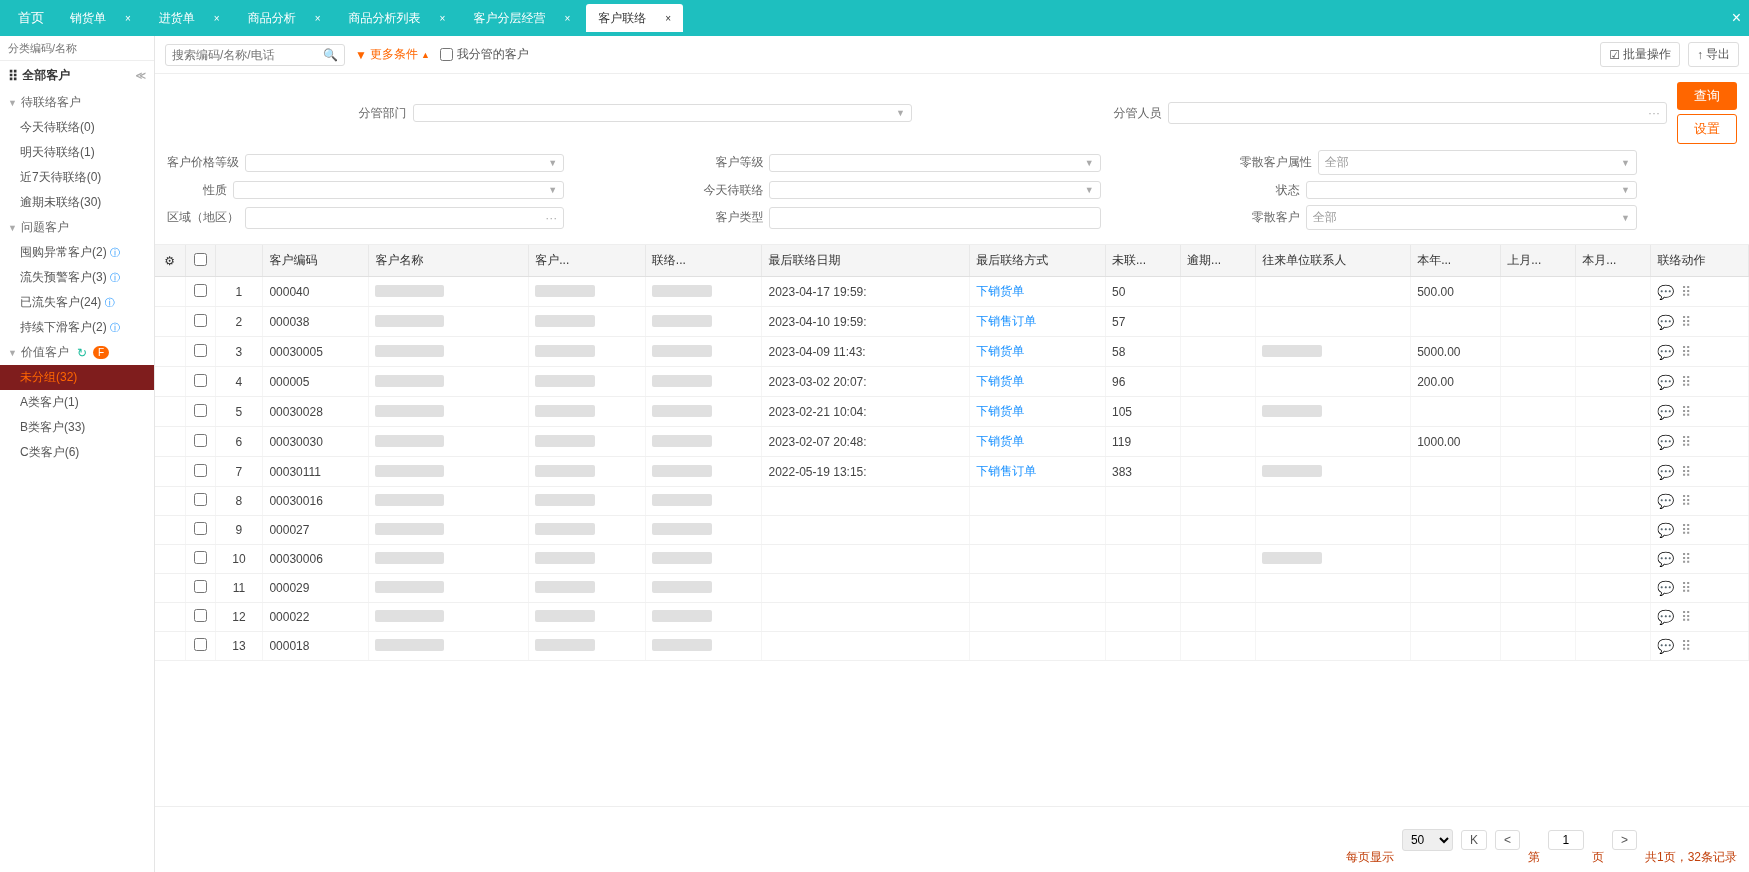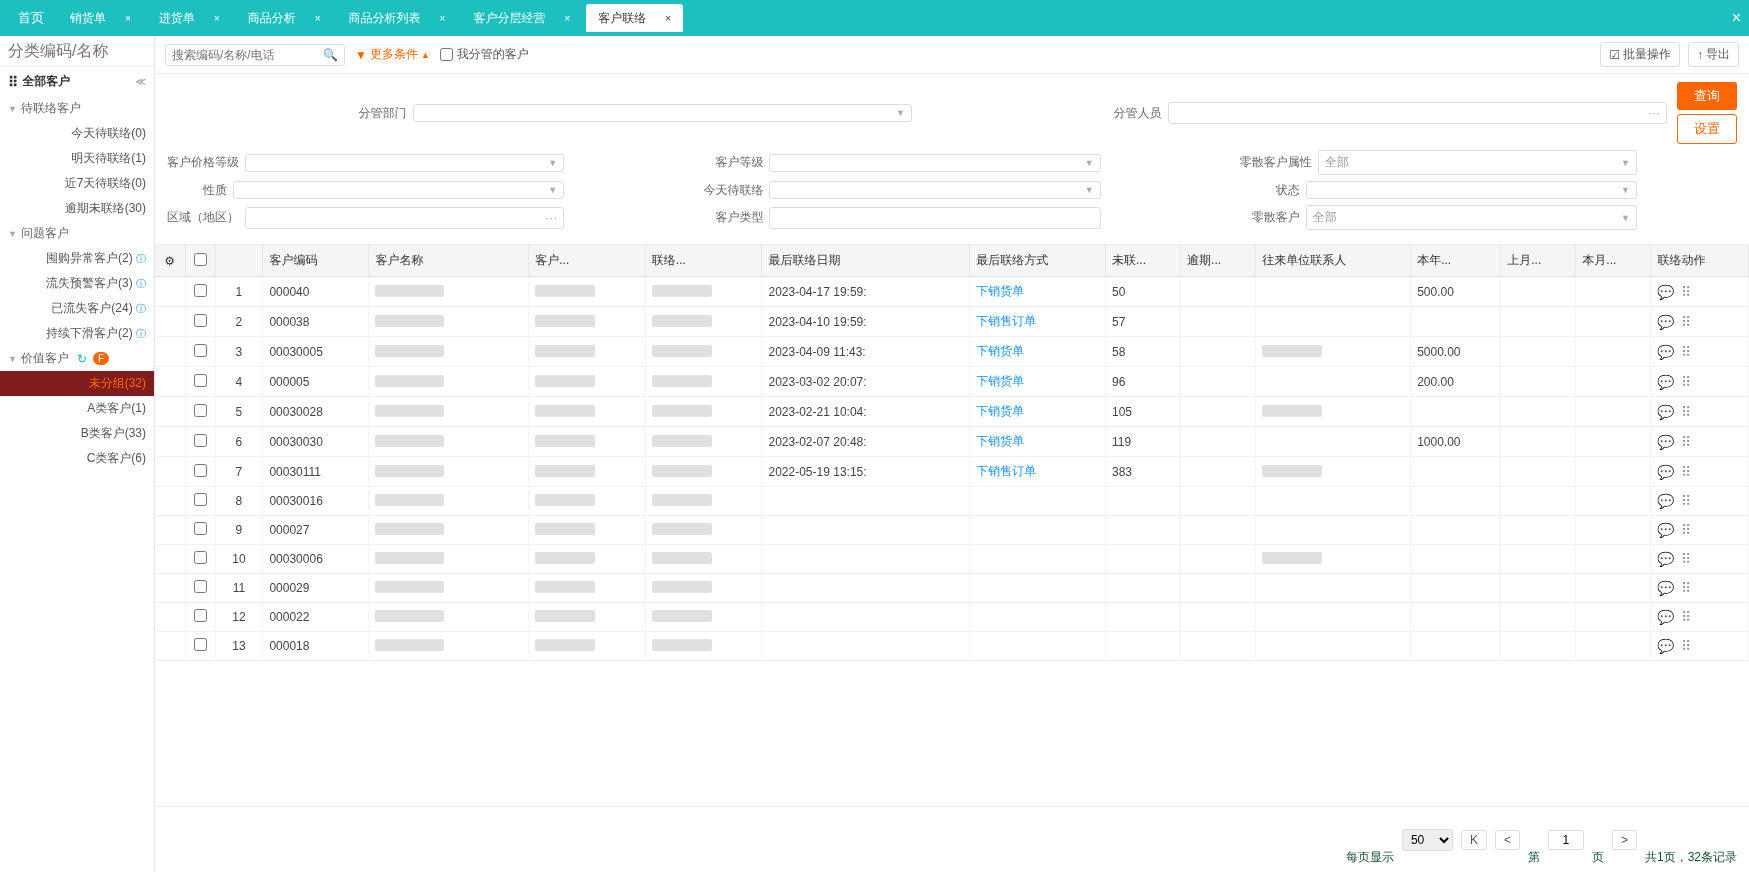--- a/index.html
+++ b/index.html
@@ -50,21 +50,21 @@
     .sidebar-search {
       display: flex;
       align-items: center;
       padding: 6px 8px;
       border-bottom: 1px solid #eee;
       gap: 4px;
     }
     .sidebar-search input {
       border: none;
       outline: none;
-      font-size: 16px;
+      font-size: 11px;
       flex: 1;
       color: #999;
     }
     .sidebar-section-header {
       display: flex;
       align-items: center;
       padding: 6px 8px;
       font-weight: bold;
       color: #333;
       cursor: pointer;
@@ -82,21 +82,20 @@
       color: #666;
       font-size: 12px;
       gap: 4px;
     }
     .sidebar-group-label .arrow { font-size: 9px; color: #aaa; }
     .sidebar-item {
       padding: 4px 8px 4px 20px;
       color: #555;
       cursor: pointer;
       font-size: 12px;
-      text-align: right;
     }
     .sidebar-item.active { background: #7f1d1d; color: #f60; }
 
     
     .content-area {
       flex: 1;
       display: flex;
       flex-direction: column;
       overflow: hidden;
     }
@@ -266,21 +265,21 @@
     
     .pagination {
       display: flex;
       align-items: center;
       justify-content: flex-end;
       padding: 6px 12px;
       background: #fff;
       border-top: 1px solid #eee;
       gap: 8px;
     }
-    .pagination-label { color: #14532d; margin-top: 36px; }
+    .pagination-label { color: #c2410c; margin-top: 36px; }
     .pagination-select {
       border: 1px solid #ddd;
       border-radius: 3px;
       padding: 2px 4px;
       font-size: 12px;
     }
     .page-btn {
       border: 1px solid #ddd;
       background: #fff;
       border-radius: 3px;

